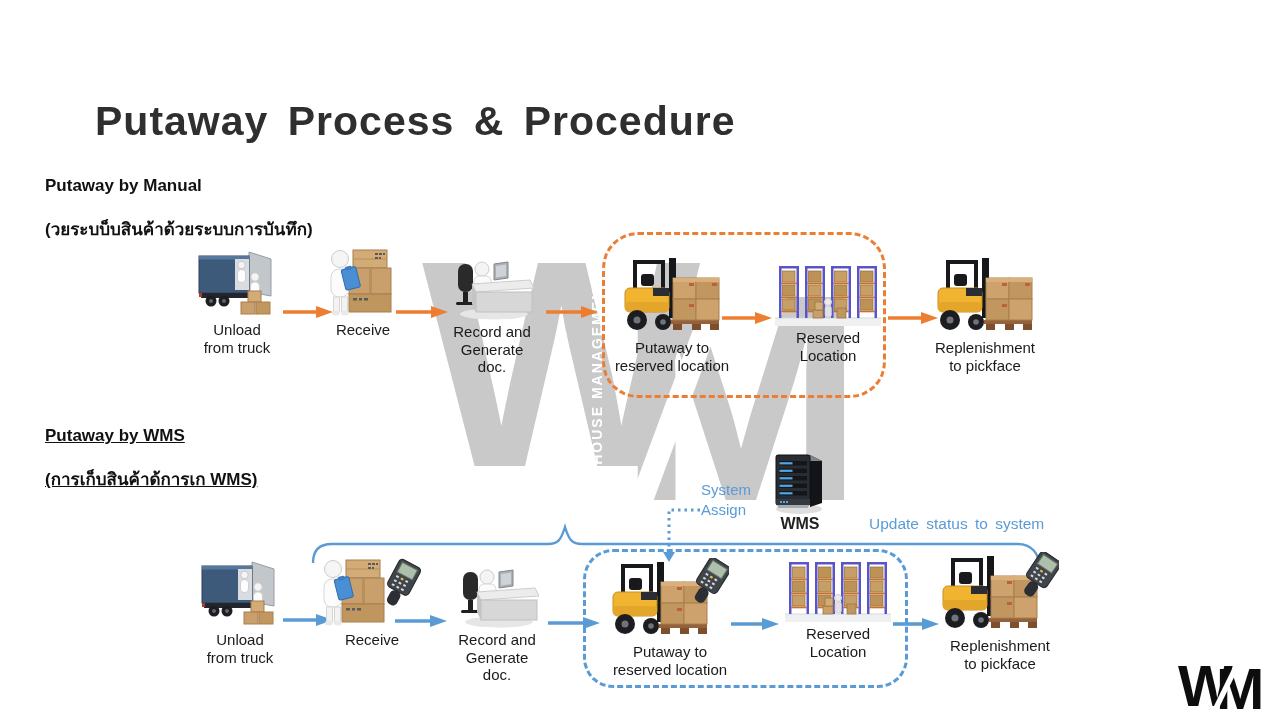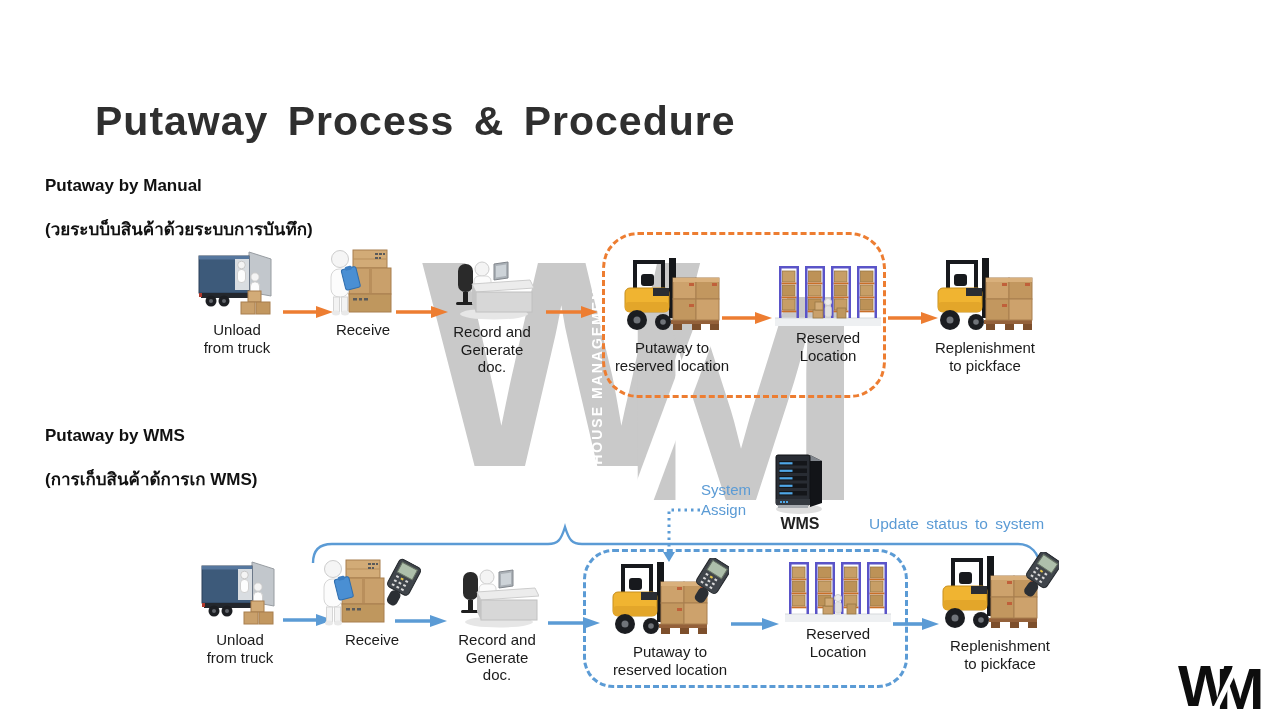--- a/index.html
+++ b/index.html
@@ -208,21 +208,21 @@
     <text x="200" y="252" font-size="295" font-weight="bold" fill="#C9C9C9">M</text>
     <polygon points="300,14 324,14 232,262 208,262" fill="#ffffff"></polygon>
     <text transform="rotate(-90 184 148)" x="184" y="148" text-anchor="middle" font-size="14" font-weight="bold" fill="#ffffff" letter-spacing="2">WAREHOUSE MANAGEMENT</text>
   </svg>
 
   <div class="abs title" style="left:95px;top:78px;margin-top:20px;">Putaway Process &amp; Procedure</div>
   <div class="abs section-heading" style="left:45px;top:153px;">
     <div>Putaway by Manual</div>
     <div>(วยระบบ็บสินค้าด้วยระบบการบันทึก)</div>
   </div>
-  <div class="abs section-heading" style="left:45px;top:403px;">
+  <div class="abs section-heading" style="left:45px;top:403px;text-decoration:underline;">
     <div>Putaway by WMS</div>
     <div>(การเก็บสินค้าด้การเก WMS)</div>
   </div>
 
   <div class="groupbox orange" style="left:602px;top:232px;width:278px;height:160px;"></div>
 
   <div class="groupbox blue" style="left:583px;top:549px;width:319px;height:133px;"></div>
 
   <div class="step" style="left:177px;top:250px;width:120px;">
     <svg width="84" height="68">

